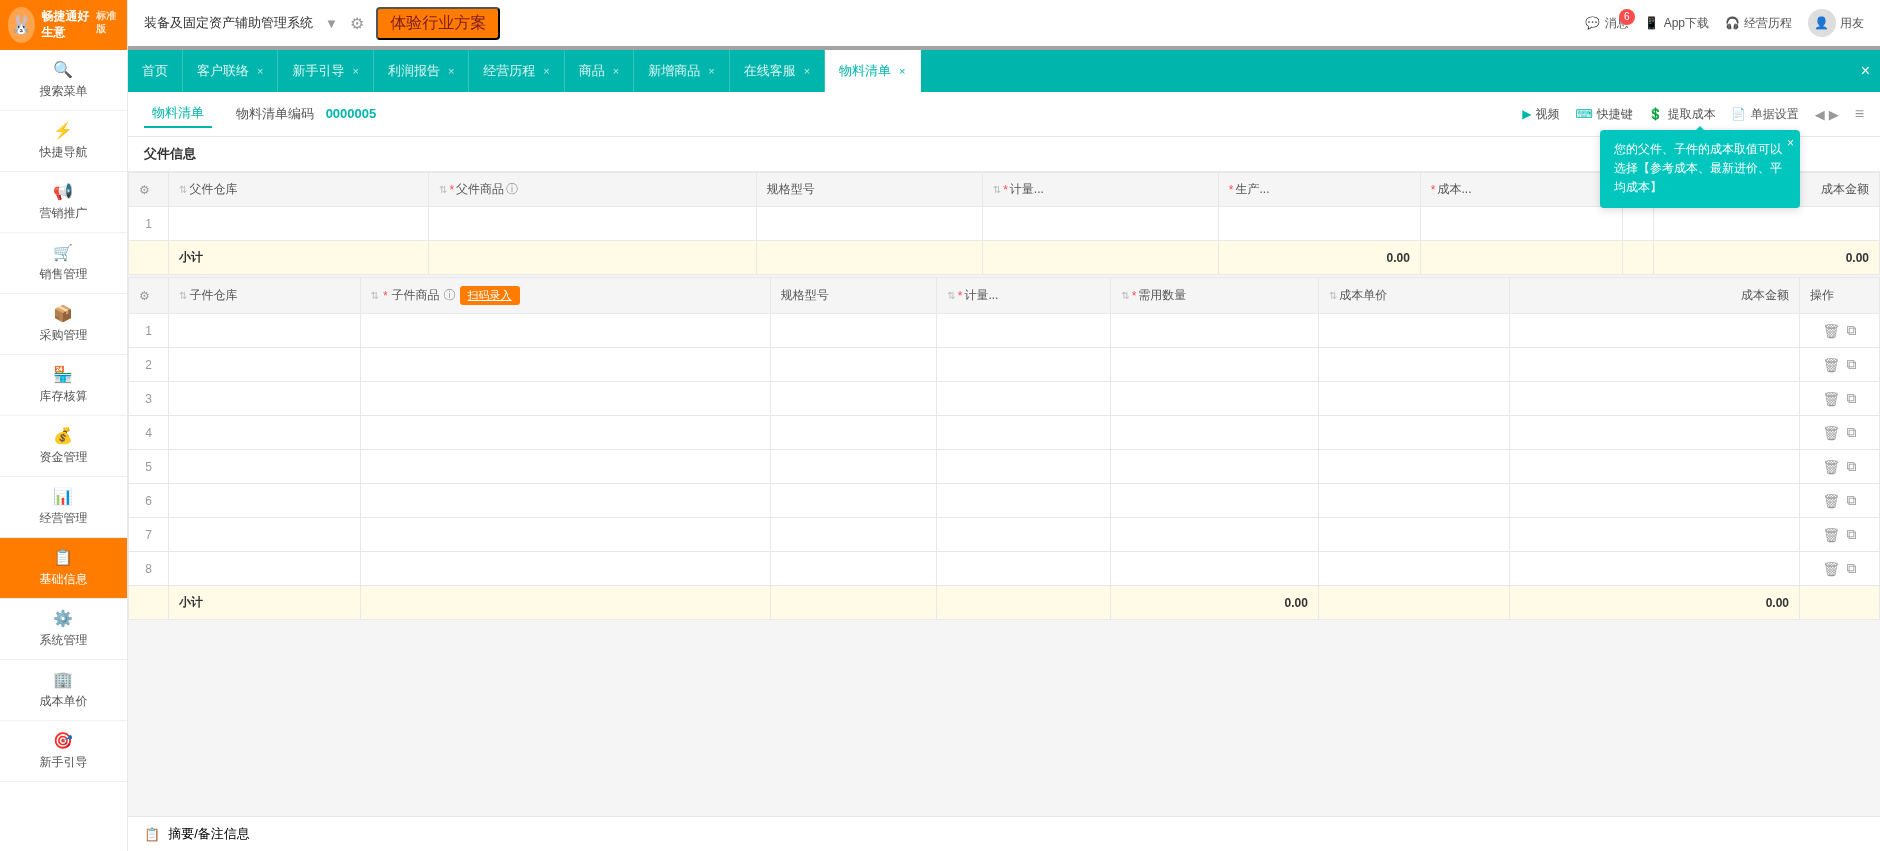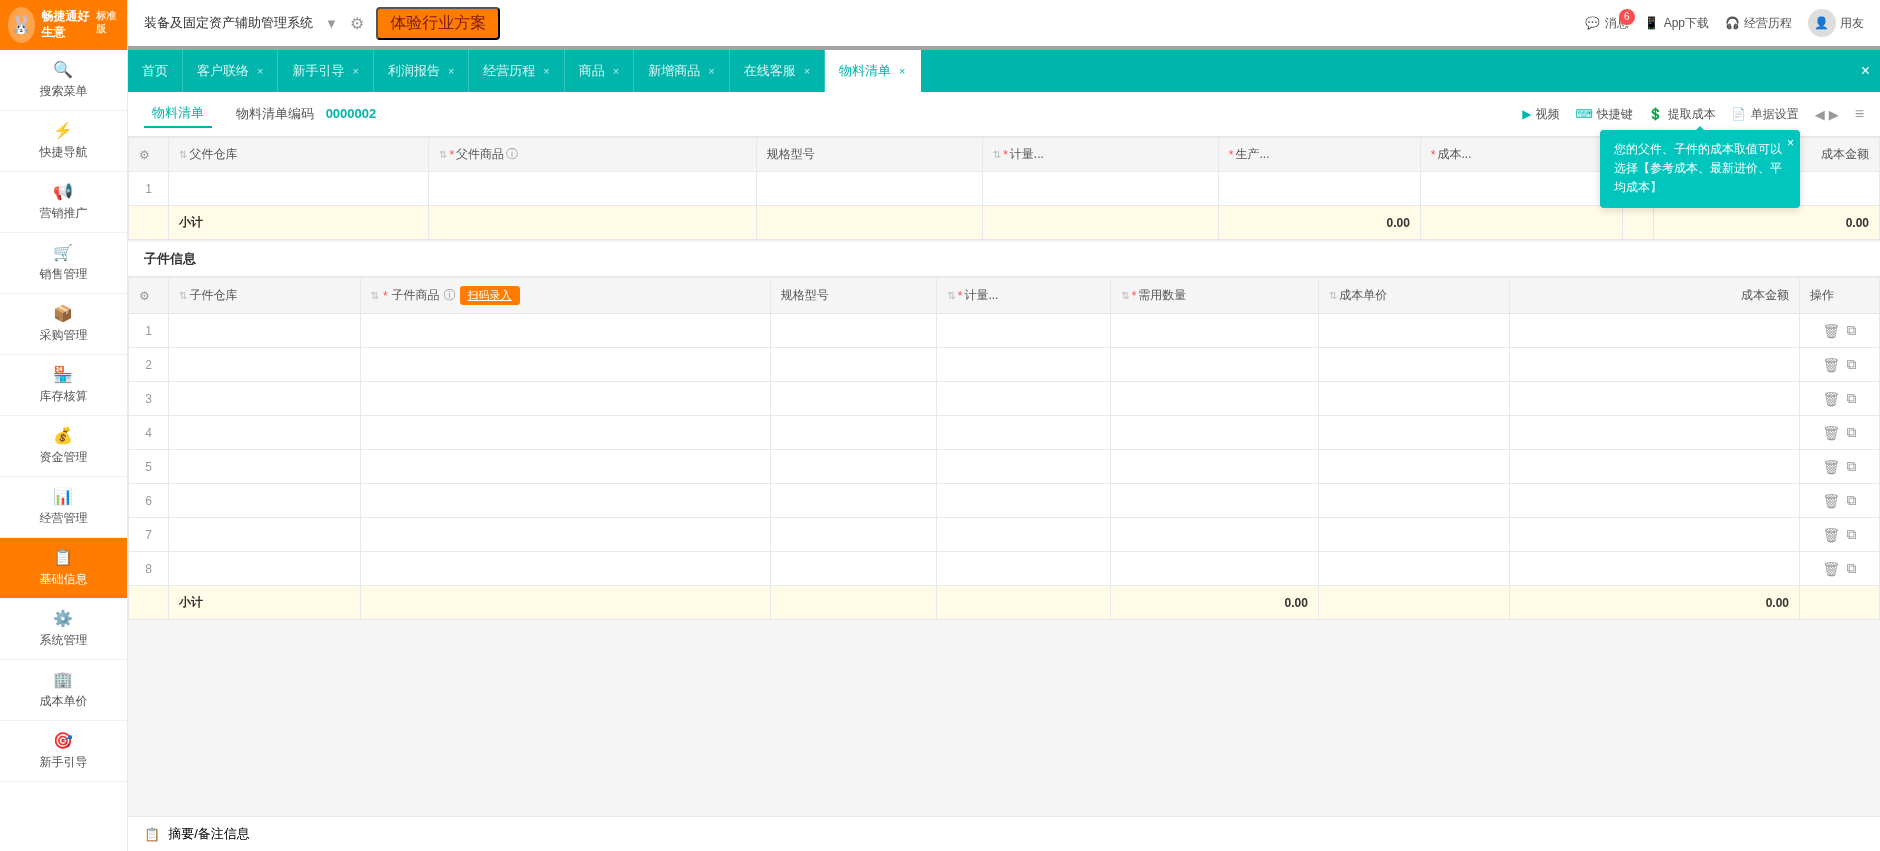--- a/index.html
+++ b/index.html
@@ -212,21 +212,21 @@
     </div>
     <div class="nav-close-all">×</div>
   </div>
 
   <div class="page-content">
 
     <div class="sub-header">
       <span class="sub-tab active">物料清单</span>
       <span class="sub-tab">
         <span>物料清单编码</span>
-        <span style="margin-left:8px;color:#00b6ac;font-weight:bold;">0000002</span>
+        <span style="margin-left:8px;color:#00b6ac;font-weight:bold;">0000005</span>
       </span>
 
       <div style="margin-left:auto;display:flex;align-items:center;gap:16px;">
         <div class="toolbar-item">
           <span class="icon">▶</span>
           <span>视频</span>
         </div>
         <div class="toolbar-item">
           <span class="icon">⌨</span>
           <span>快捷键</span>
@@ -246,20 +246,21 @@
         <span style="cursor:pointer;color:#999;font-size:16px;">≡</span>
       </div>
 
       <div class="tooltip-box" style="position:absolute;right:80px;top:130px;">
         <span class="tooltip-close">×</span>
         <span>您的父件、子件的成本取值可以选择【参考成本、最新进价、平均成本】</span>
       </div>
     </div>
 
     <div class="section">
+      <div class="section-title">父件信息</div>
       <div class="table-wrapper">
         <table class="data-table">
           <thead>
             <tr>
               <th style="width:40px;">
                 <span class="th-settings">⚙</span>
               </th>
               <th>
                 <div class="th-with-sort">
                   <span class="sort-icon">⇅</span>
@@ -320,21 +321,20 @@
               <td></td>
               <td></td>
               <td style="text-align:right;font-weight:bold;">0.00</td>
             </tr>
           </tbody>
         </table>
       </div>
     </div>
 
     <div class="section" style="margin-top:2px;">
-      <div class="section-title">子件信息</div>
       <div class="table-wrapper">
         <table class="data-table">
           <thead>
             <tr>
               <th style="width:40px;">
                 <span class="th-settings">⚙</span>
               </th>
               <th>
                 <div class="th-with-sort">
                   <span class="sort-icon">⇅</span>

